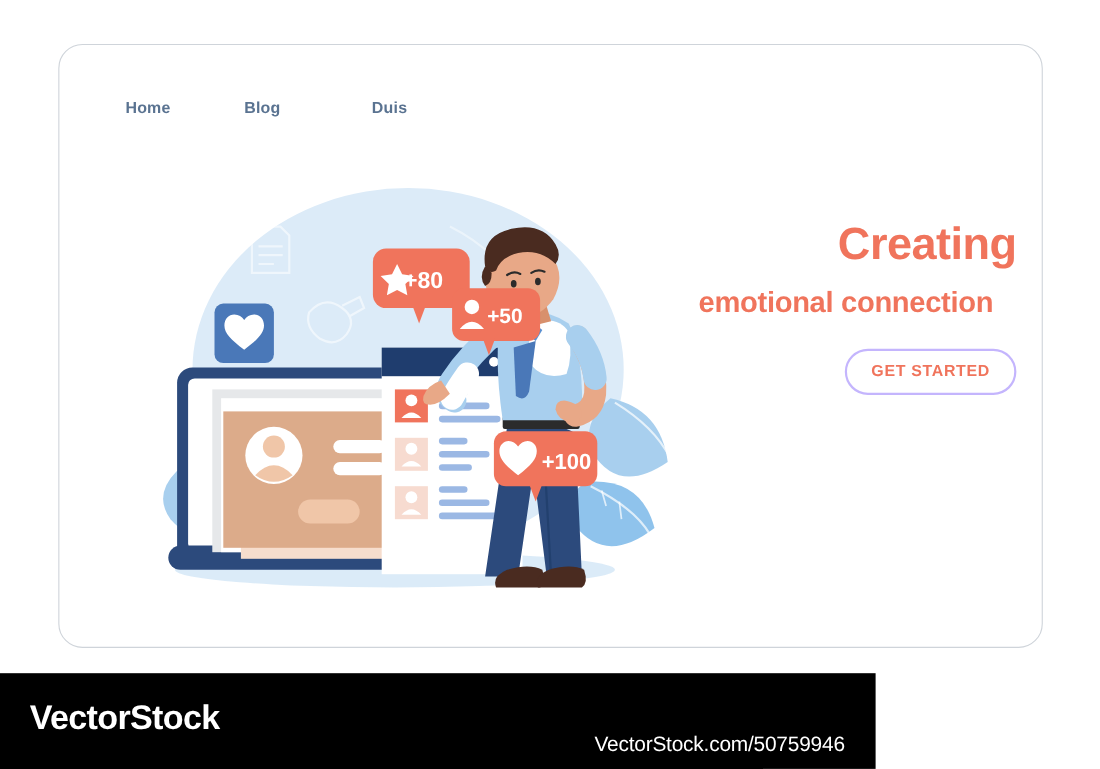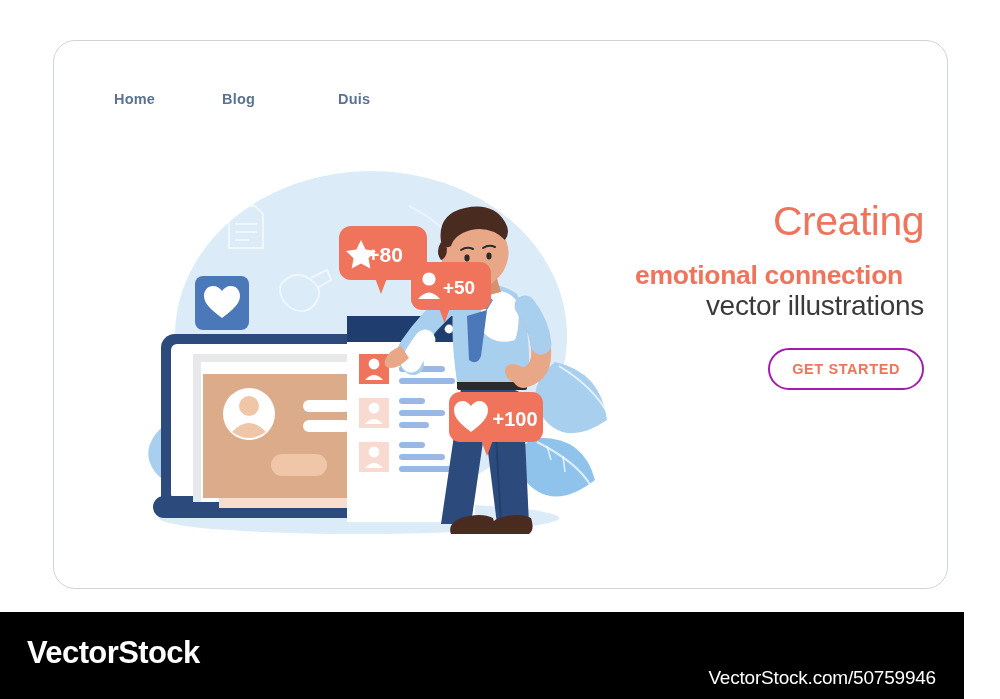--- a/index.html
+++ b/index.html
@@ -32,37 +32,37 @@
     letter-spacing: .2px;
     white-space: nowrap;
   }
   .nav-home { left: 0; }
   .nav-blog { left: 108px; }
   .nav-info { left: 224px; }
 
   
   .hero { position: absolute; left: 560px; top: 160px; width: 310px; }
   .h-line { text-align: right; white-space: nowrap; line-height: 1.0; }
-  .h1 { font-size: 41px; font-weight: normal; color: #f0745c; letter-spacing: -.5px; }
+  .h1 { font-size: 41px; font-weight: bold; color: #f0745c; letter-spacing: -.5px; }
   .h2 { font-size: 26.5px; font-weight: bold; color: #f0745c; letter-spacing: -.3px; margin-top: 20px; text-align: center; }
   .h3 { font-size: 28px; color: #3a3a3a; letter-spacing: -.3px; margin-top: 3px; }
 
   .para {
     font-size: 11.4px;
     color: #4e4e4e;
     line-height: 1.55;
     margin-top: 22px;
     width: 312px;
   }
   .para.justify { text-align: justify; }
 
   .cta-wrap { margin-top: 28px; display: flex; justify-content: flex-end; }
   .cta {
     display: inline-block;
-    border: 2px solid #a21caf;
+    border: 2px solid #c4b5fd;
     color: #f0745c;
     background: transparent;
     font-size: 14.5px;
     font-weight: bold;
     letter-spacing: .6px;
     padding: 11px 22px;
     border-radius: 26px;
     cursor: pointer;
     font-family: "Liberation Sans", sans-serif;
   }
@@ -72,21 +72,21 @@
     position: absolute;
     left: 55px; top: 125px;
     width: 520px; height: 390px;
   }
   .stage svg { display: block; }
 
   
   .footer {
     position: absolute;
     left: 0; top: 612px;
-    width: 964px; height: 87px;
+    width: 796px; height: 87px;
     background: #000000;
   }
   .brand {
     position: absolute;
     left: 27px; top: 23px;
     color: #ffffff;
     font-size: 31px;
     font-weight: bold;
     letter-spacing: -.6px;
     font-family: "Liberation Sans", sans-serif;
@@ -305,21 +305,20 @@
         <path d="M372 274 l12 0 l-6 16 z" fill="#f0745c"></path>
         <path d="M362 266 c-12 -9 -17 -15 -17 -22 c0 -5 3.6 -9 8.4 -9 c3.6 0 6.4 2 8.6 5 c2.2 -3 5 -5 8.6 -5 c4.8 0 8.4 4 8.4 9 c0 7 -5 13 -17 22 z" fill="#ffffff"></path>
         <text x="406" y="260" text-anchor="middle" font-family="Liberation Sans, sans-serif" font-size="20" font-weight="bold" fill="#ffffff">+100</text>
       </g>
     </svg>
   </div>
 
   <div class="hero">
     <div class="h-line h1">Creating</div>
     <div class="h-line h2">emotional connection</div>
-    <div class="h-line h3">vector illustrations</div>
 
 
     <div class="cta-wrap">
       <button class="cta">GET STARTED</button>
     </div>
   </div>
 
 </div>
 
 <div class="footer">

